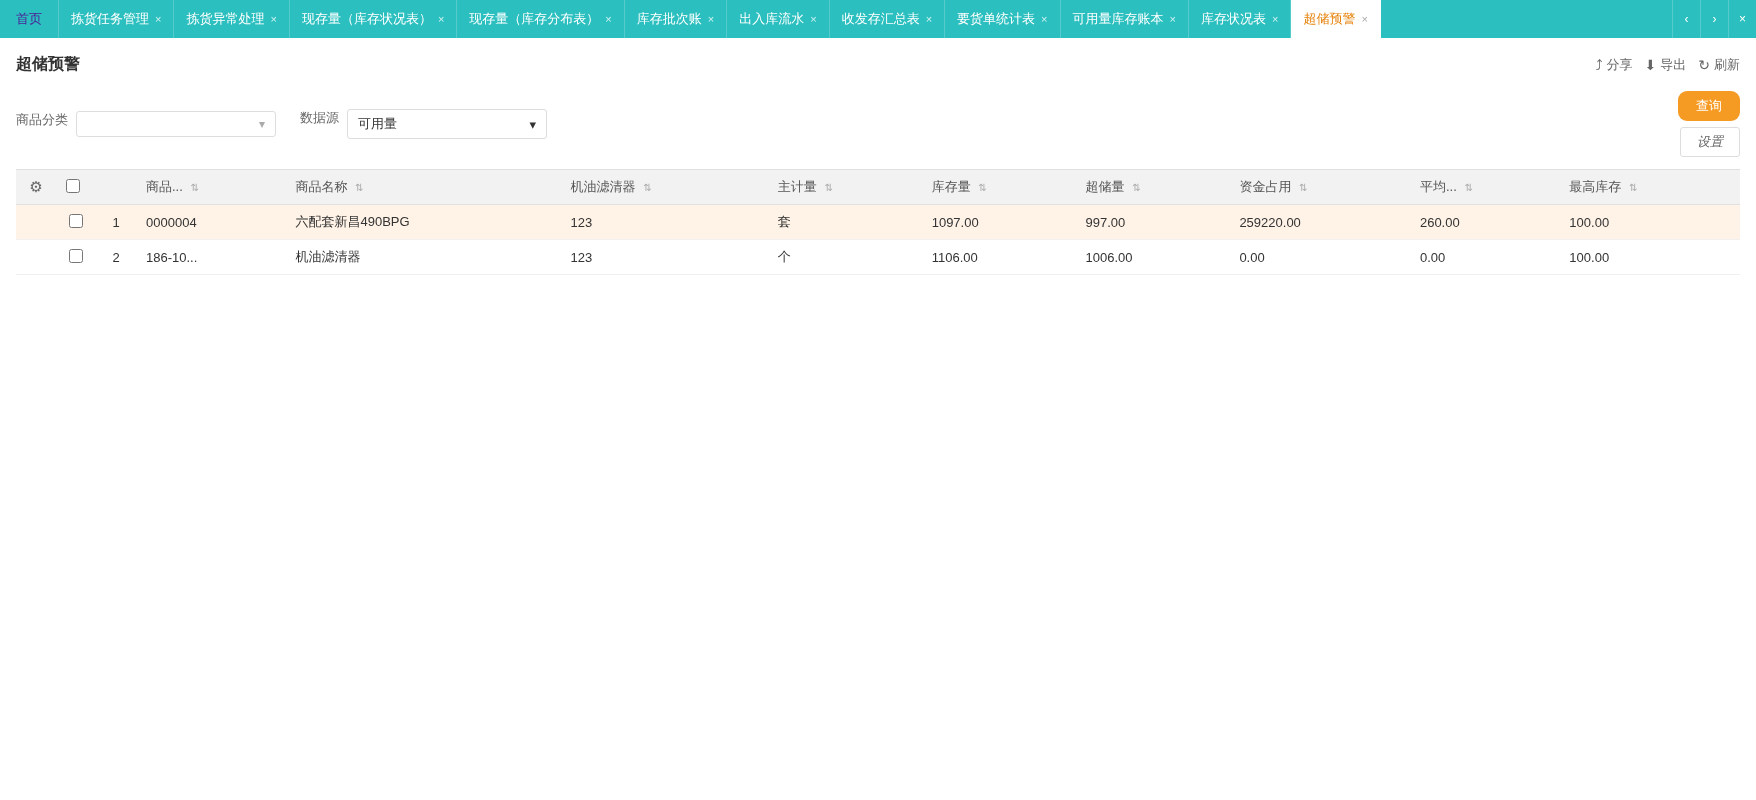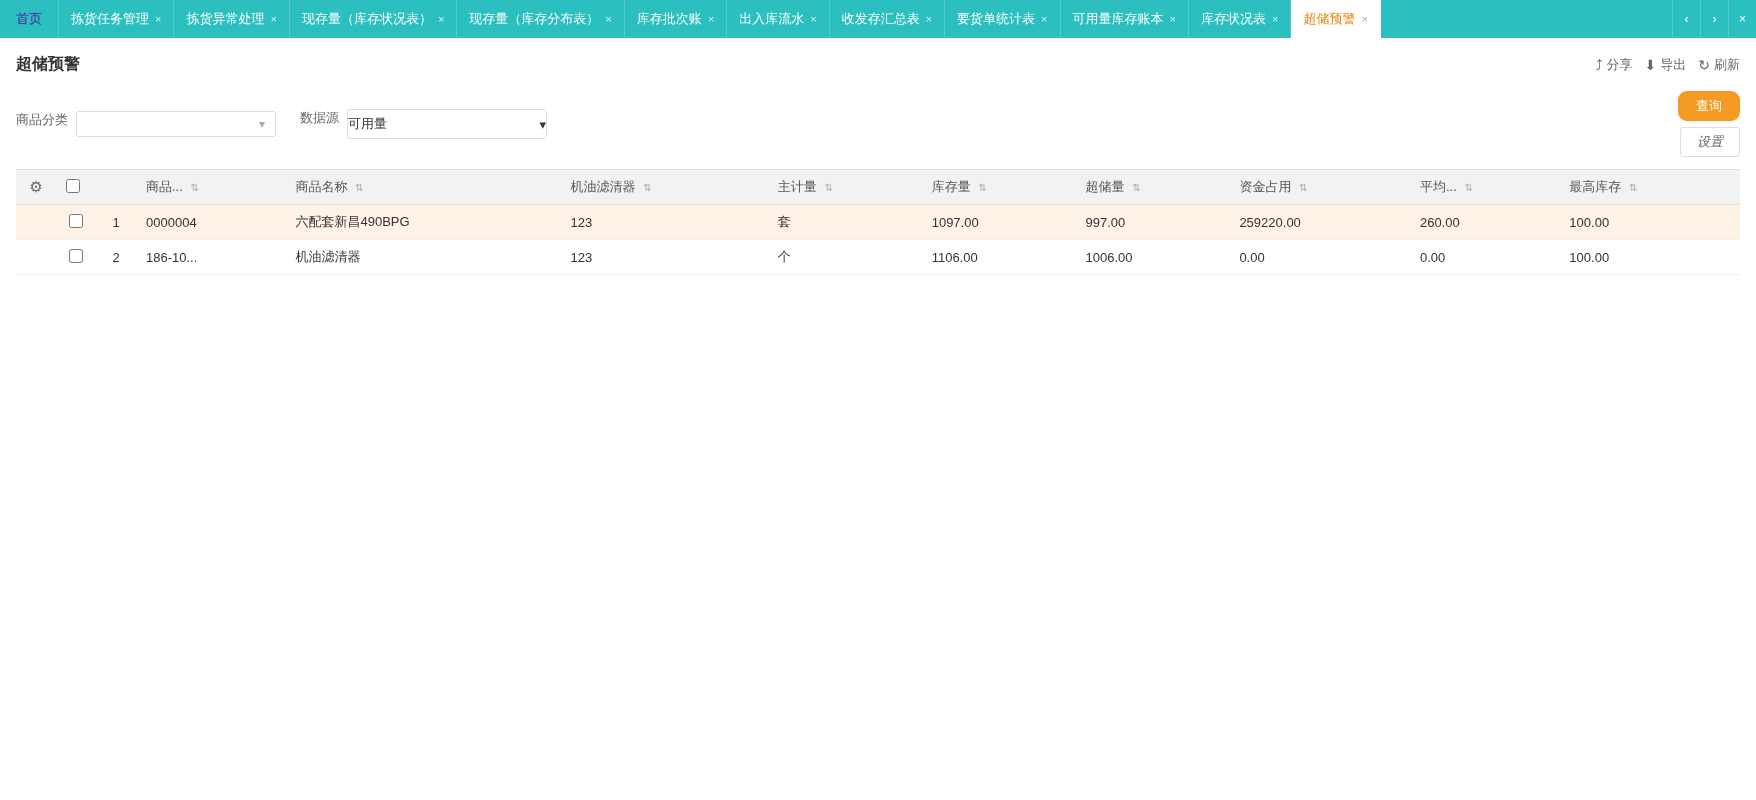--- a/index.html
+++ b/index.html
@@ -132,21 +132,21 @@
     .filter-select .chevron {
       color: #aaa;
       font-size: 12px;
       margin-left: 8px;
     }
     .filter-value-display {
       display: flex;
       align-items: center;
       border: 1px solid #ddd;
       border-radius: 3px;
-      padding: 5px 0;
+      padding: 5px 10px;
       min-width: 200px;
       background: #fff;
       cursor: pointer;
       justify-content: space-between;
       font-size: 13px;
       color: #333;
     }
 
     .query-btn {
       background: #f59a23;

